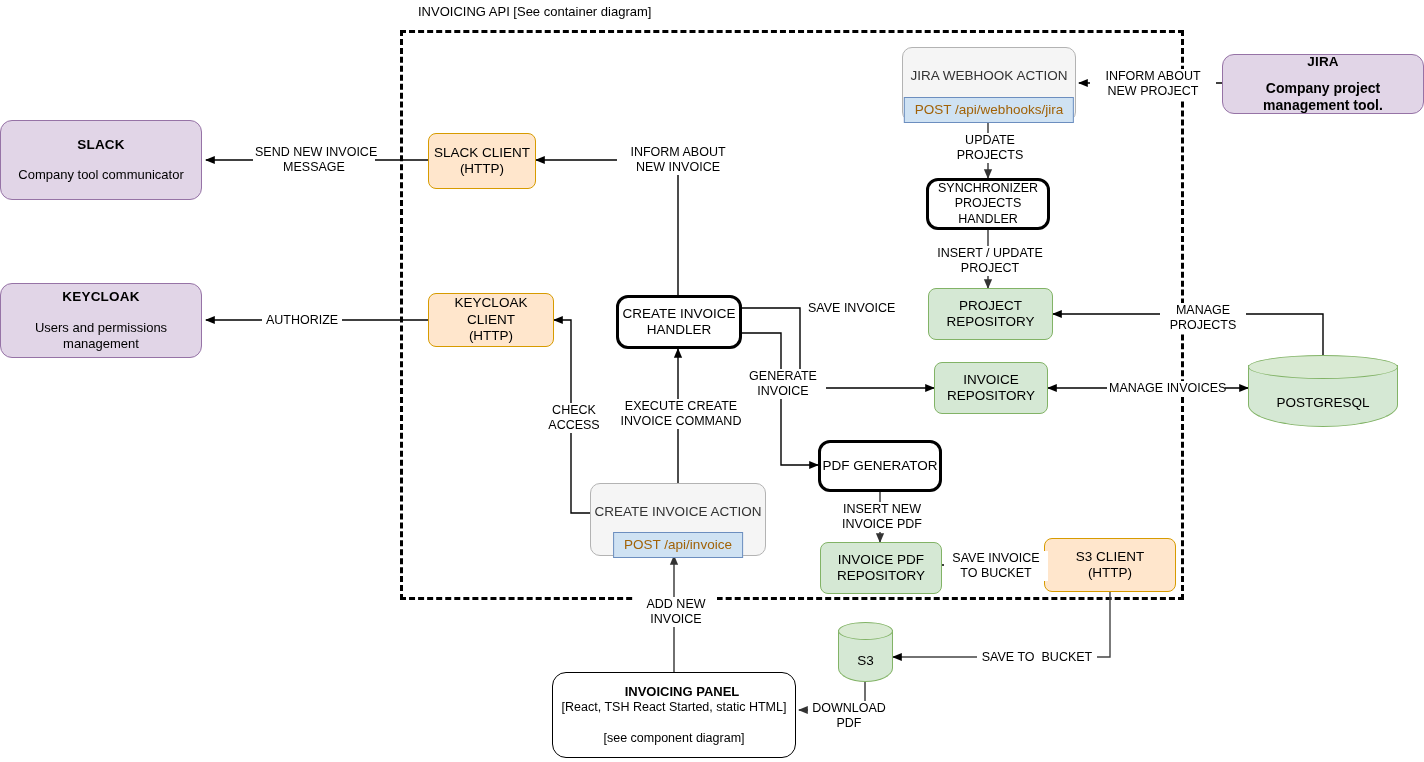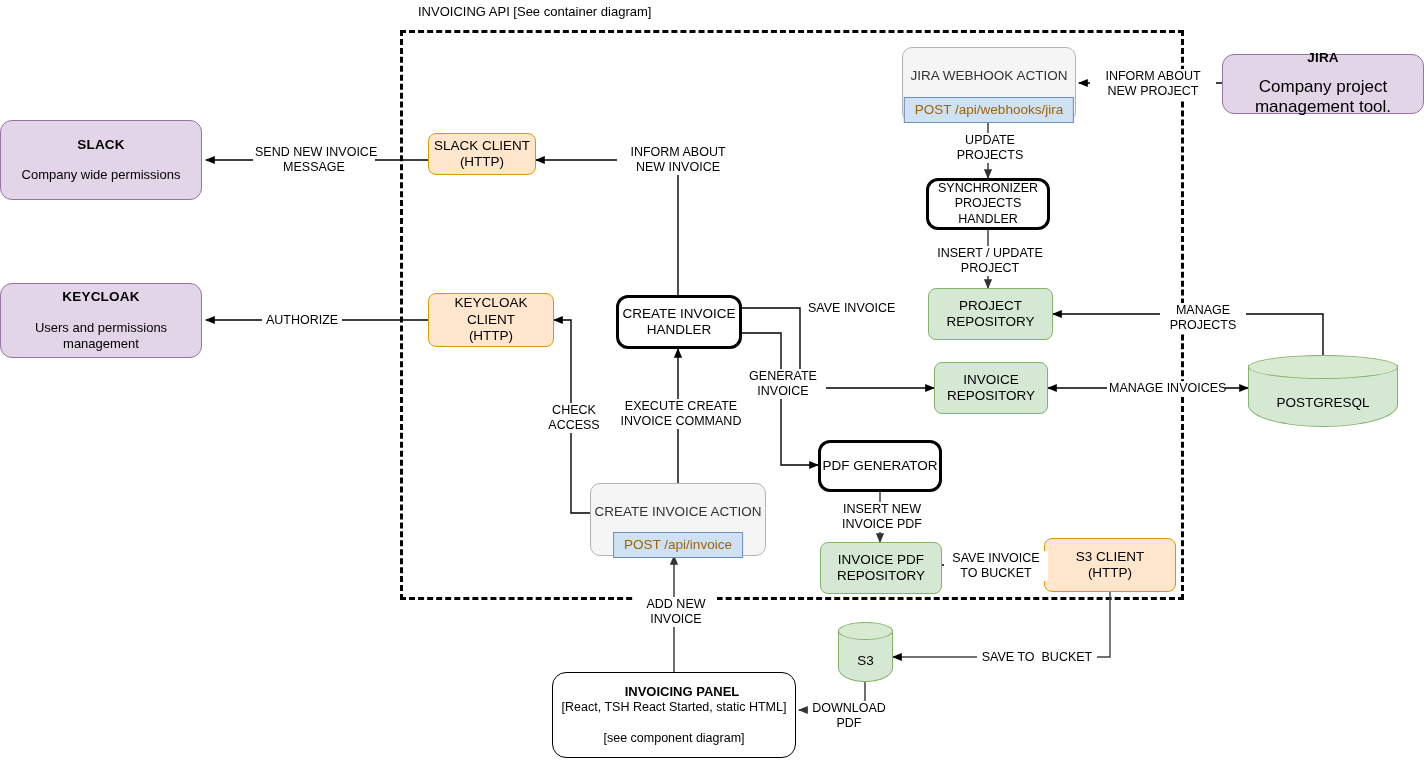--- a/index.html
+++ b/index.html
@@ -139,34 +139,34 @@
       <path d="M1110,592 L1110,657 L893,657" stroke="#444" marker-end="url(#ah)"></path>
 
       <path d="M865,682 L865,710 L799,710" stroke="#333" marker-end="url(#ah2)"></path>
 
       <path d="M674,672 L674,556" stroke="#333" marker-end="url(#ah2)"></path>
     </g>
   </svg>
 
   <div class="node ext" style="left:0px;top:120px;width:202px;height:80px;">
     <div class="t">SLACK</div>
-    <div class="s">Company wide permissions</div>
+    <div class="s">Company tool communicator</div>
   </div>
 
   <div class="node ext" style="left:0px;top:283px;width:202px;height:75px;">
     <div class="t">KEYCLOAK</div>
     <div class="s" style="max-width:170px;">Users and permissions management</div>
   </div>
 
   <div class="node ext compact" style="left:1222px;top:54px;width:202px;height:60px;">
     <div class="t">JIRA</div>
-    <div class="s" style="font-size:17px;">Company project management tool.</div>
-  </div>
-
-  <div class="node cli" style="left:428px;top:133px;width:108px;height:42px;">
+    <div class="s" style="font-size:14px;font-weight:bold;">Company project management tool.</div>
+  </div>
+
+  <div class="node cli" style="left:428px;top:133px;width:108px;height:56px;">
     <div>SLACK CLIENT</div>
     <div>(HTTP)</div>
   </div>
 
   <div class="node cli" style="left:428px;top:293px;width:126px;height:54px;">
     <div>KEYCLOAK CLIENT</div>
     <div>(HTTP)</div>
   </div>
 
   <div class="node cli" style="left:1044px;top:538px;width:132px;height:54px;">

